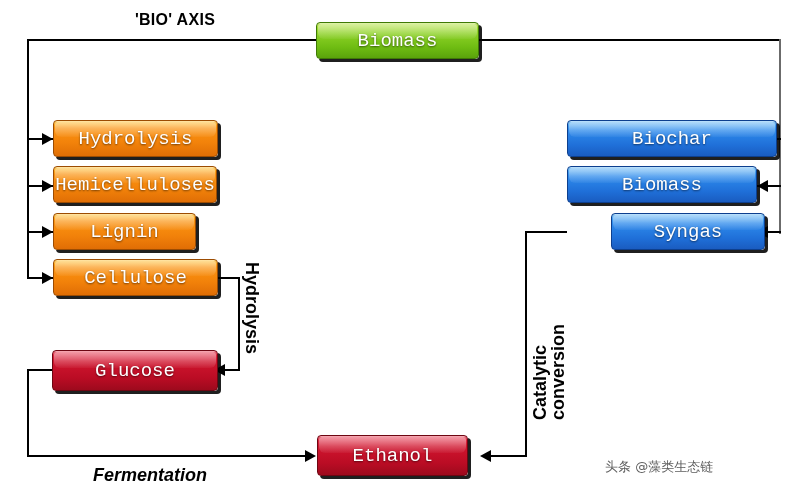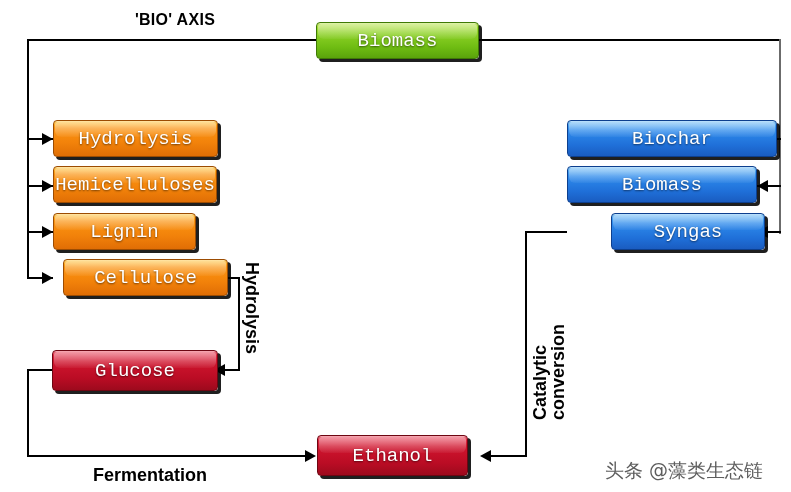--- a/index.html
+++ b/index.html
@@ -113,21 +113,21 @@
   .arrow.left {
     border-top: 6px solid transparent;
     border-bottom: 6px solid transparent;
     border-right: 11px solid #000000;
   }
 
   
   .watermark {
     position: absolute;
     font-family: "DejaVu Sans", sans-serif;
-    font-size: 19px;
+    font-size: 13px;
     color: #5d5d5d;
     white-space: nowrap;
     z-index: 8;
   }
 </style>
 </head>
 <body>
 
 <div id="canvas">
 
@@ -157,21 +157,21 @@
 
   <div class="node orange" style="left:53px; top:120px; width:165px; height:37px;">
     <span>Hydrolysis</span>
   </div>
   <div class="node orange" style="left:53px; top:166px; width:164px; height:37px;">
     <span>Hemicelluloses</span>
   </div>
   <div class="node orange" style="left:53px; top:213px; width:143px; height:37px;">
     <span>Lignin</span>
   </div>
-  <div class="node orange" style="left:63px; top:259px; width:165px; height:37px;">
+  <div class="node orange" style="left:53px; top:259px; width:165px; height:37px;">
     <span>Cellulose</span>
   </div>
 
   <div class="ln" style="left:757px; top:138px; width:24px; height:2px;"></div>
   <div class="arrow left" style="left:757px; top:133px;"></div>
 
   <div class="ln" style="left:757px; top:185px; width:24px; height:2px;"></div>
   <div class="arrow left" style="left:757px; top:180px;"></div>
 
   <div class="ln" style="left:757px; top:231px; width:24px; height:2px;"></div>
@@ -196,21 +196,21 @@
 
   <div class="node red" style="left:52px; top:350px; width:166px; height:41px;">
     <span>Glucose</span>
   </div>
 
   <div class="ln" style="left:27px; top:369px; width:26px; height:2px;"></div>
   <div class="ln" style="left:27px; top:369px; width:2px; height:88px;"></div>
   <div class="ln" style="left:27px; top:455px; width:283px; height:2px;"></div>
   <div class="arrow right" style="left:305px; top:450px;"></div>
 
-  <div class="proc-label" style="left:93px; top:465px;">Fermentation</div>
+  <div class="proc-label" style="left:93px; top:465px;font-style:italic;">Fermentation</div>
 
   <div class="ln" style="left:525px; top:231px; width:42px; height:2px;"></div>
   <div class="ln" style="left:525px; top:231px; width:2px; height:226px;"></div>
   <div class="ln" style="left:490px; top:455px; width:37px; height:2px;"></div>
   <div class="arrow left" style="left:480px; top:450px;"></div>
 
   <div class="proc-label rot-ccw two-line" style="left:531px; top:420px;">Catalytic
 conversion</div>
 
   <div class="node red" style="left:317px; top:435px; width:151px; height:41px;">

